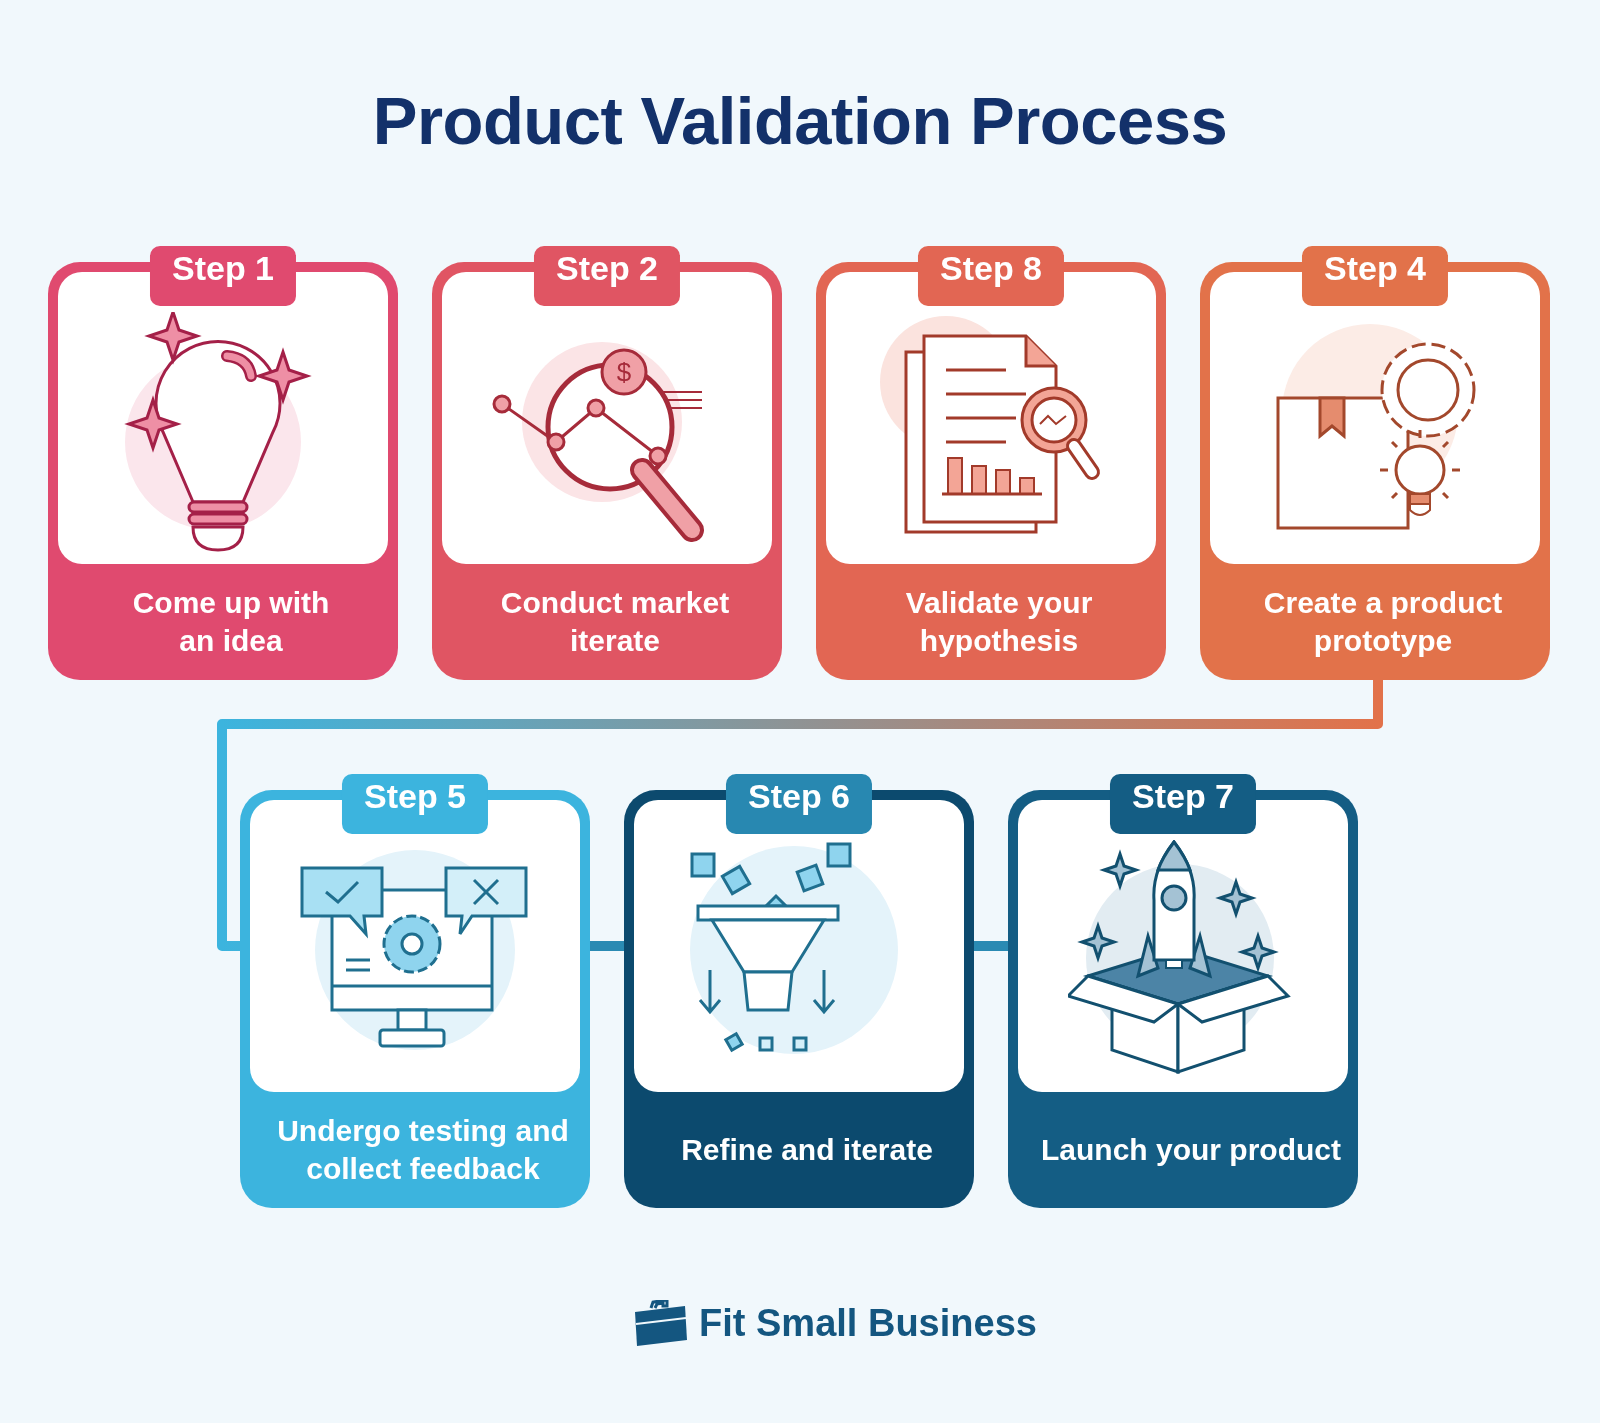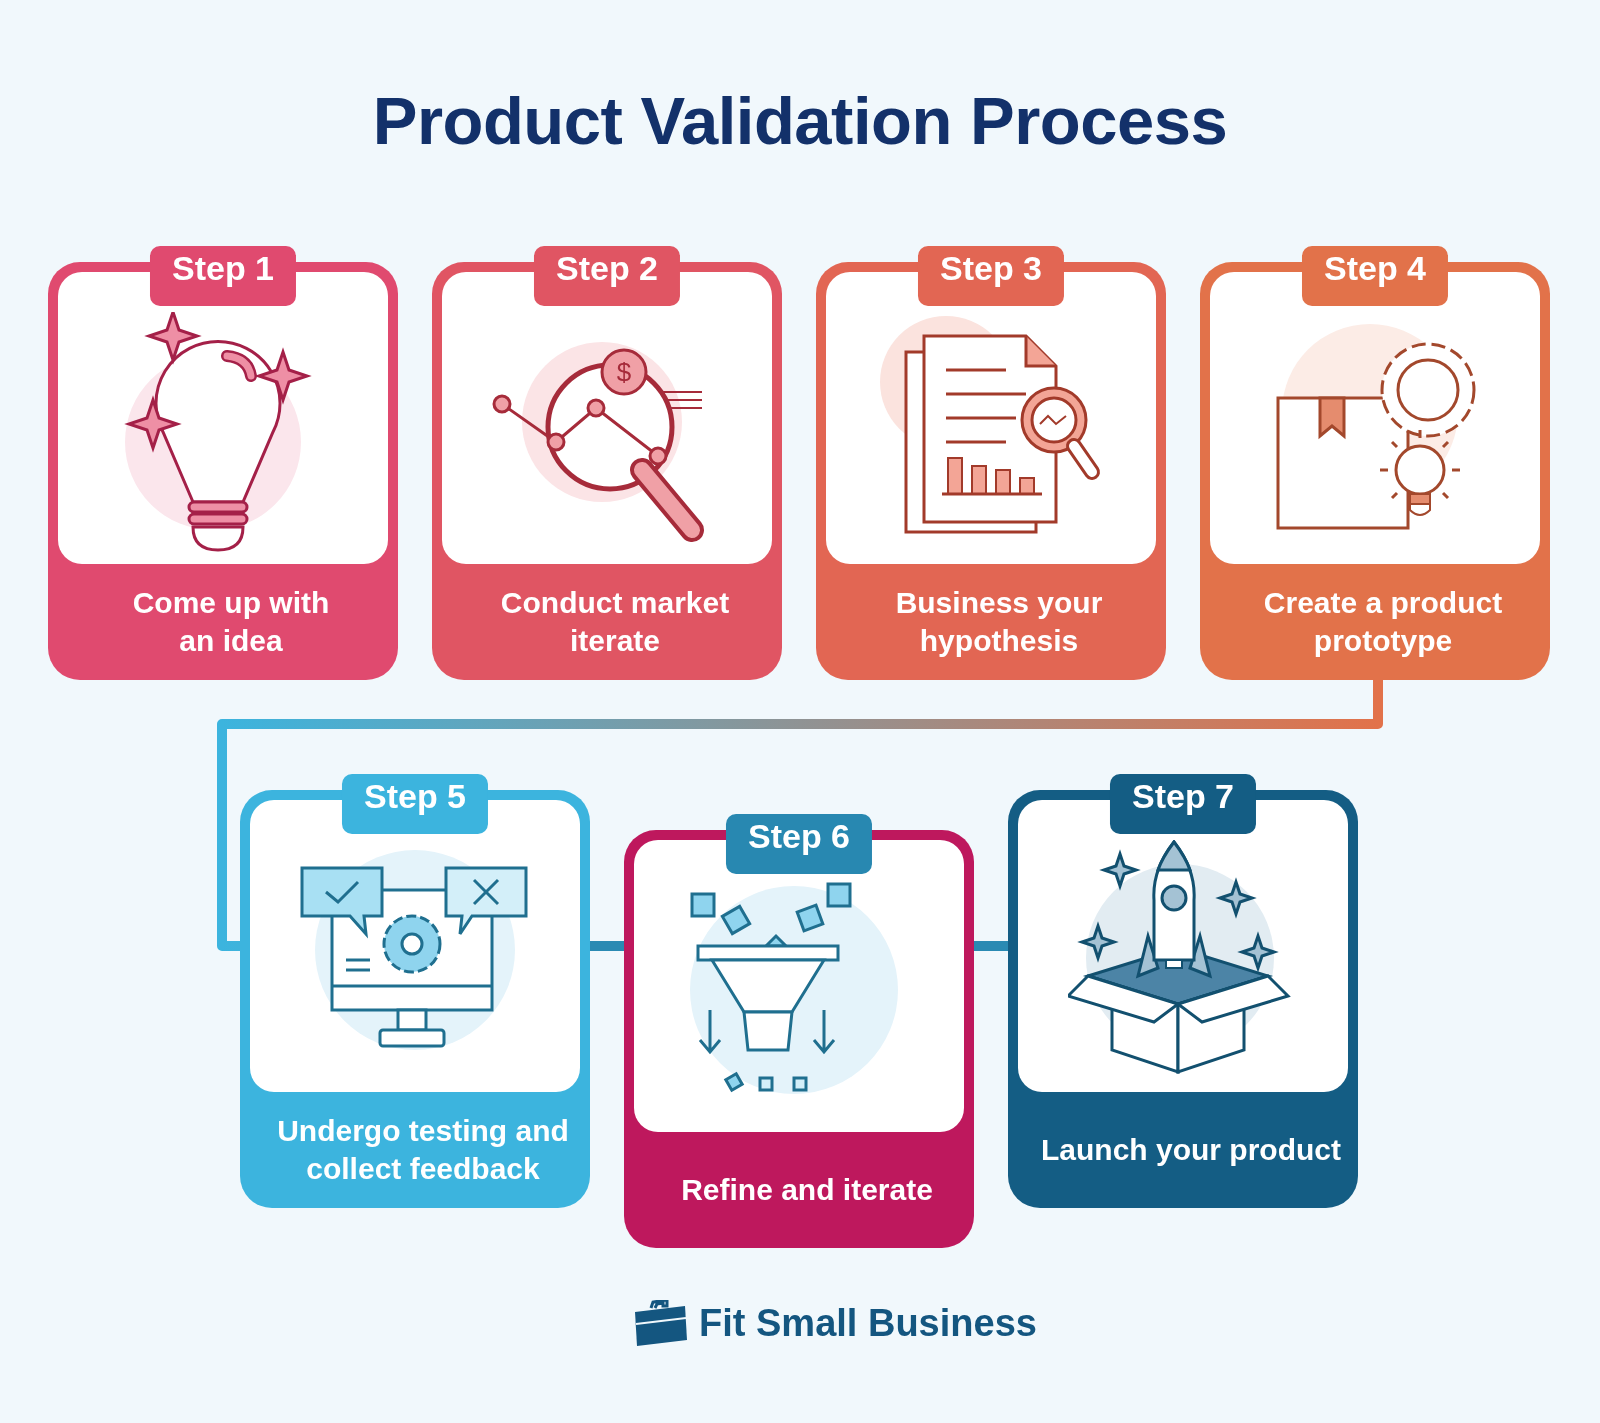--- a/index.html
+++ b/index.html
@@ -131,24 +131,24 @@
       <rect x="120" y="158" width="14" height="24" fill="#f3a596" stroke="#a23a2a" stroke-width="2"></rect>
       <rect x="144" y="166" width="14" height="16" fill="#f3a596" stroke="#a23a2a" stroke-width="2"></rect>
       <line x1="66" y1="182" x2="166" y2="182" stroke="#a23a2a" stroke-width="3"></line>
       <circle cx="178" cy="108" r="32" fill="#f3a596" stroke="#a23a2a" stroke-width="3"></circle>
       <circle cx="178" cy="108" r="22" fill="#fff" stroke="#a23a2a" stroke-width="3"></circle>
       <polyline points="164,112 172,104 180,112 190,104" fill="none" stroke="#a23a2a" stroke-width="2"></polyline>
       <path d="M198 134 L216 160" stroke="#a23a2a" stroke-width="16" stroke-linecap="round"></path>
       <path d="M198 134 L216 160" stroke="#fff" stroke-width="10" stroke-linecap="round"></path>
     </svg>
   </div>
-  <div class="badge" style="background:#e26653">Step 3</div>
-  <div class="label">
-      <div>
-        <div>Business your</div>
+  <div class="badge" style="background:#e26653">Step 8</div>
+  <div class="label">
+      <div>
+        <div>Validate your</div>
         <div>hypothesis</div>
       </div>
     </div>
 </div>
 
 <div class="card" style="left:1200px;top:262px;background:#e2724a">
   <div class="inner">
     <svg class="icon" width="230" height="240" viewBox="0 0 230 240">
       <circle cx="110" cy="100" r="88" fill="#fcece6"></circle>
       <rect x="18" y="86" width="130" height="130" fill="#fff" stroke="#a3482c" stroke-width="3"></rect>
@@ -197,21 +197,21 @@
   </div>
   <div class="badge" style="background:#3cb4de">Step 5</div>
   <div class="label">
       <div>
         <div>Undergo testing and</div>
         <div>collect feedback</div>
       </div>
     </div>
 </div>
 
-<div class="card" style="left:624px;top:830px;background:#be185d">
+<div class="card" style="left:624px;top:790px;background:#0c4a6e">
   <div class="inner">
     <svg class="icon" width="230" height="240" viewBox="0 0 230 240">
       <circle cx="110" cy="110" r="104" fill="#e4f3fa"></circle>
       <rect x="8" y="14" width="22" height="22" fill="#8fd4ee" stroke="#1f6f8f" stroke-width="3"></rect>
       <rect x="42" y="30" width="20" height="20" fill="#8fd4ee" stroke="#1f6f8f" stroke-width="3" transform="rotate(-30 52 40)"></rect>
       <rect x="116" y="28" width="20" height="20" fill="#8fd4ee" stroke="#1f6f8f" stroke-width="3" transform="rotate(-20 126 38)"></rect>
       <rect x="144" y="4" width="22" height="22" fill="#8fd4ee" stroke="#1f6f8f" stroke-width="3"></rect>
       <path d="M82 66 L92 56 L102 66 Z" fill="#8fd4ee" stroke="#1f6f8f" stroke-width="3"></path>
       <rect x="14" y="66" width="140" height="14" fill="#fff" stroke="#1f6f8f" stroke-width="3"></rect>
       <path d="M28 80 L140 80 L108 132 L60 132 Z" fill="#fff" stroke="#1f6f8f" stroke-width="3"></path>

